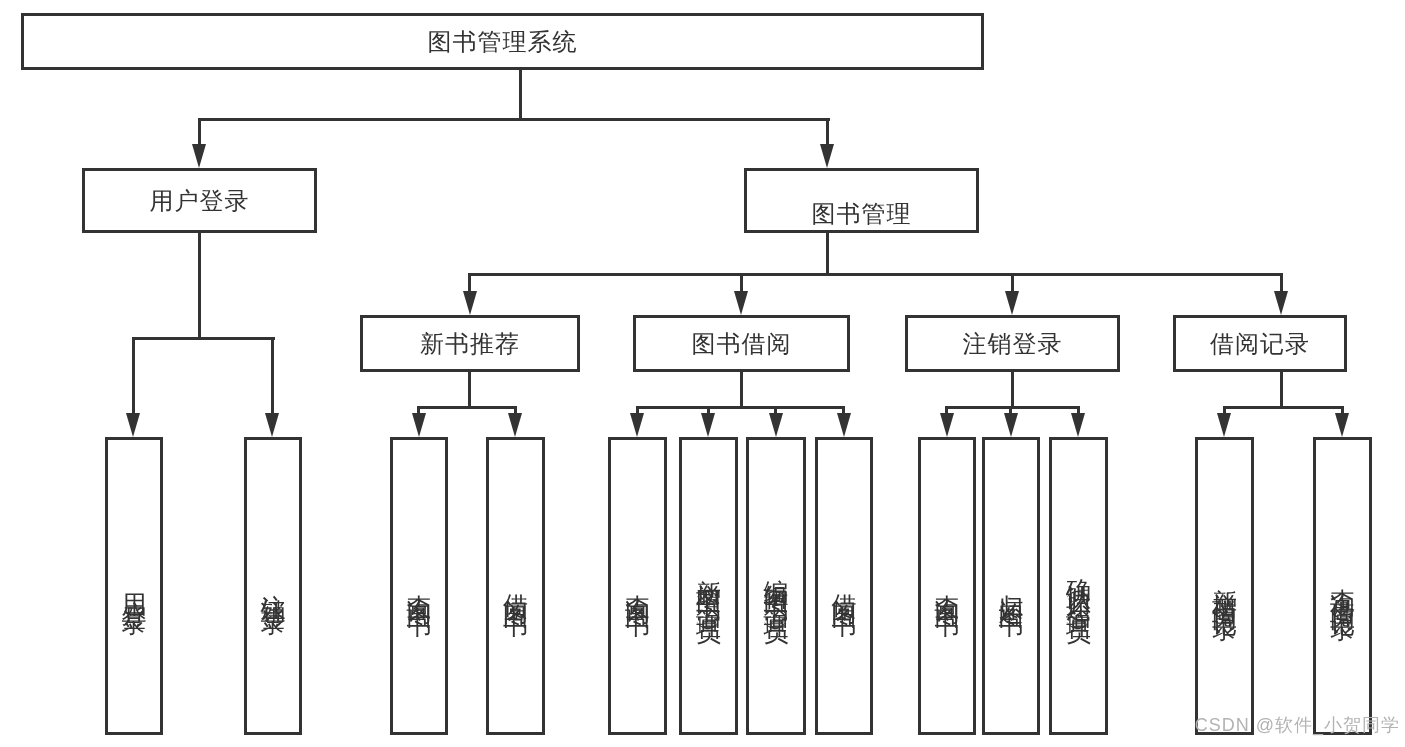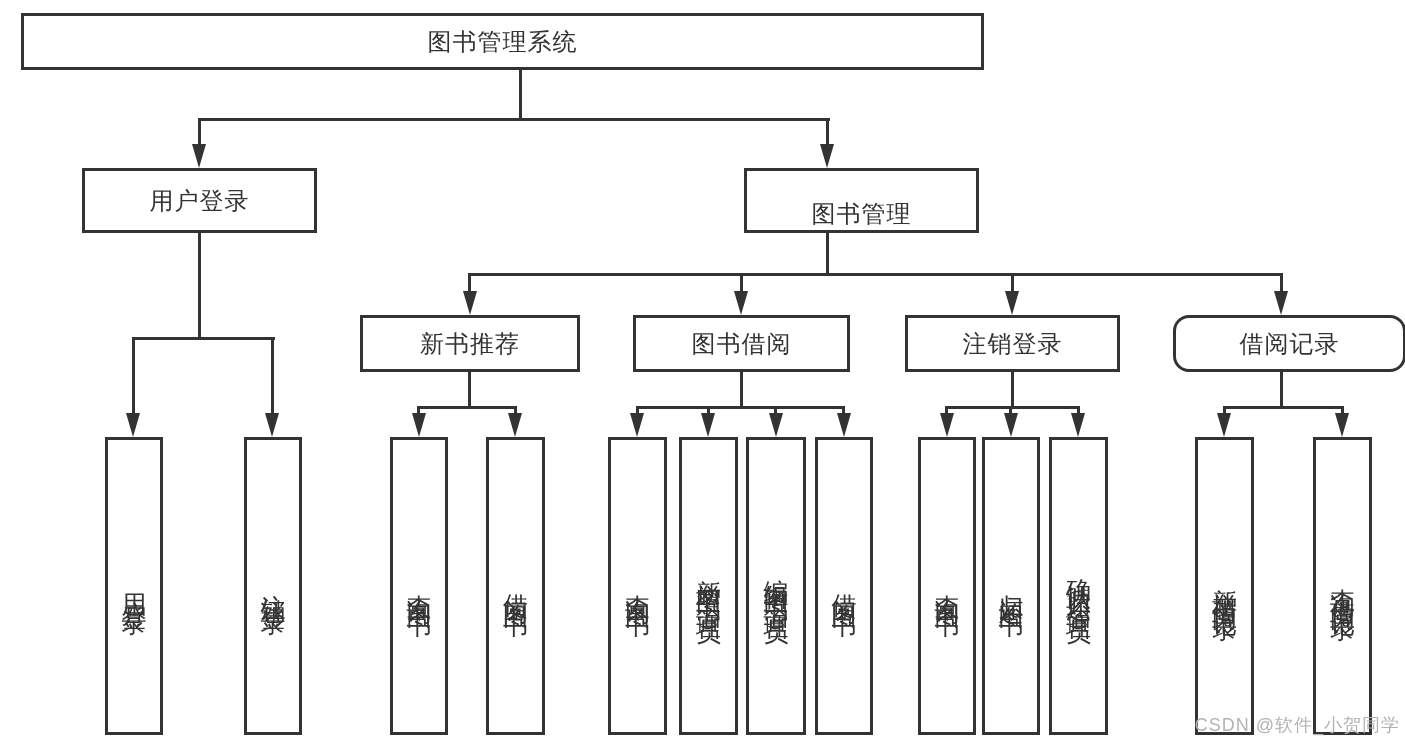--- a/index.html
+++ b/index.html
@@ -85,21 +85,21 @@
 
   <div class="box" style="left:360px;top:315px;width:220px;height:57px;">
     <span>新书推荐</span>
   </div>
   <div class="box" style="left:633px;top:315px;width:217px;height:57px;">
     <span>图书借阅</span>
   </div>
   <div class="box" style="left:905px;top:315px;width:215px;height:57px;">
     <span>注销登录</span>
   </div>
-  <div class="box" style="left:1173px;top:315px;width:233px;height:57px;border-radius:16px;">
+  <div class="box" style="left:1173px;top:315px;width:174px;height:57px;">
     <span>借阅记录</span>
   </div>
 
   <div class="vline" style="left:468px;top:372px;height:37px;"></div>
   <div class="vline" style="left:740px;top:372px;height:37px;"></div>
   <div class="vline" style="left:1011px;top:372px;height:37px;"></div>
   <div class="vline" style="left:1280px;top:372px;height:37px;"></div>
 
   <div class="hline" style="left:417px;top:406px;width:100px;"></div>
   <div class="hline" style="left:636px;top:406px;width:209px;"></div>

